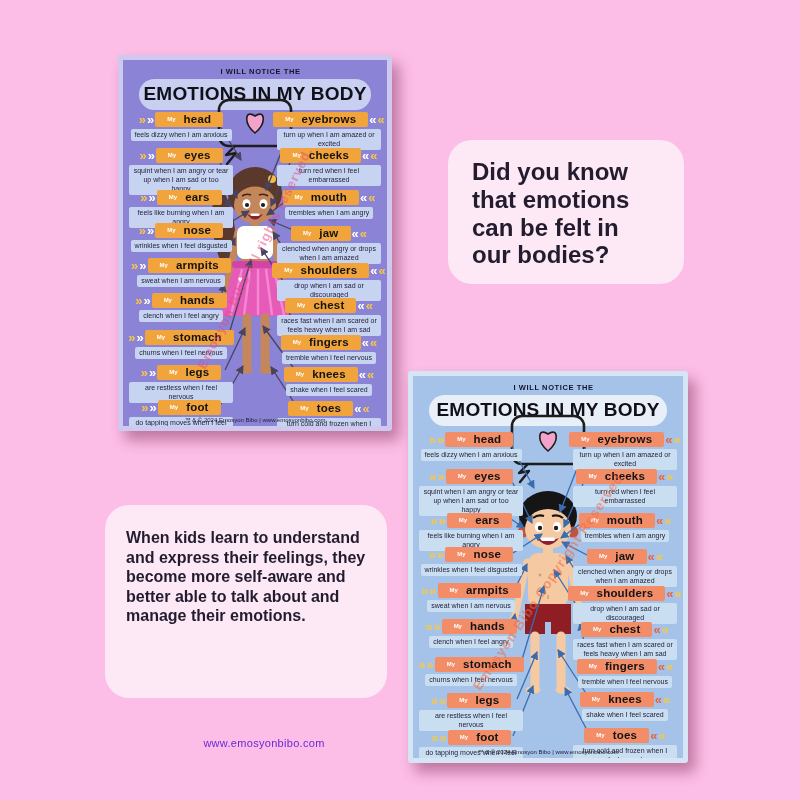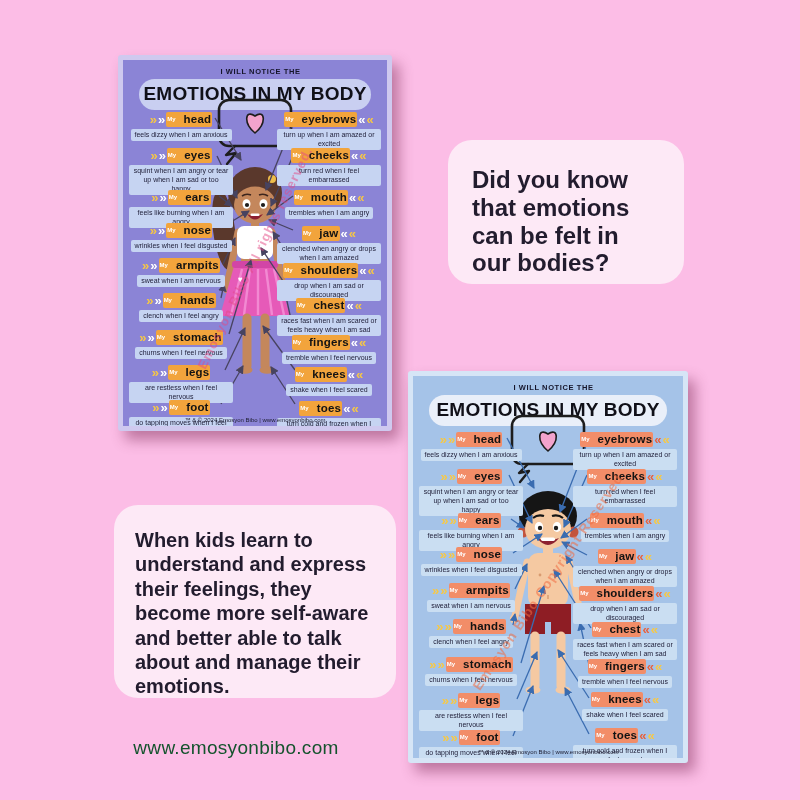--- a/index.html
+++ b/index.html
@@ -31,37 +31,37 @@
             white-space:nowrap; font-weight:bold; letter-spacing:1px; pointer-events:none; z-index:3; }
   .p1 .watermark { font-size:13px; color:rgba(228,72,132,.5); }
   .p2 .watermark { font-size:13.5px; color:rgba(240,108,66,.55); transform:translate(-50%,-50%) rotate(-56deg); }
   
   .item { position:absolute; width:112px; display:flex; flex-direction:column; align-items:center; z-index:2; }
   .item.L { left:2px; } .item.R { right:2px;align-items:center; }
   .brow { display:flex; align-items:center; gap:1px; }
   .chev { font-weight:800; font-size:13px; line-height:10px; }
   .p1 .cA { color:#f8c843; } .p1 .cB { color:#ffffff; }
   .p2 .cA { color:#f8c843; } .p2 .cB { color:#e8613d; }
-  .badge { display:flex; align-items:center; gap:8px; border-radius:2px; padding:1px 1px 2px; }
+  .badge { display:flex; align-items:center; gap:8px; border-radius:2px; padding:1px 12px 2px; }
   .p1 .badge { background:#f2a43c; } .p2 .badge { background:#f28d68; }
   .badge .my { font-size:6px; font-weight:bold; color:#ffffff; }
   .badge .part { font-size:11.5px; font-weight:800; color:#131313; letter-spacing:.2px; }
   .chip { margin-top:2px; max-width:104px; text-align:center; font-size:7px; line-height:1.3;
           background:rgba(206,221,246,.95); color:#22223c; padding:1px 4px 2px; border-radius:2px; }
   .p1 .chip { background:#c6d4f2; } .p2 .chip { background:#cadef2; }
   .copyright { position:absolute; bottom:3px; left:0; width:100%; text-align:center;
           font-size:6px; color:#1d1d30; z-index:2; }
   
   .callout { position:absolute; background:#fde9f6; border-radius:24px; }
-  .callout-question { left:448px; top:140px; width:236px; height:144px; padding:26px 24px;
+  .callout-question { left:448px; top:140px; width:236px; height:144px; padding:18px 24px;
           font-size:24px; font-weight:800; line-height:1.16; color:#221c2e; }
   .callout-info { left:105px; top:505px; width:282px; height:193px; padding:23px 21px;
-          font-size:20px; font-weight:800; line-height:1.22; color:#221c2e;margin-left:9px; }
-  .website { position:absolute; left:116px; top:737px; width:240px; text-align:center;
-          font-size:19px; color:#14532d; letter-spacing:.3px; }
+          font-size:16px; font-weight:800; line-height:1.22; color:#221c2e; }
+  .website { position:absolute; left:144px; top:737px; width:240px; text-align:center;
+          font-size:11px; color:#6d28d9; letter-spacing:.3px; }
 </style>
 </head>
 <body>
 
 <div class="poster p1">
  <div class="inner">
   <div class="kicker">I WILL NOTICE THE</div>
   <div class="title-pill">EMOTIONS IN MY BODY</div>
 
   <svg class="fig" viewBox="0 0 264 366">

